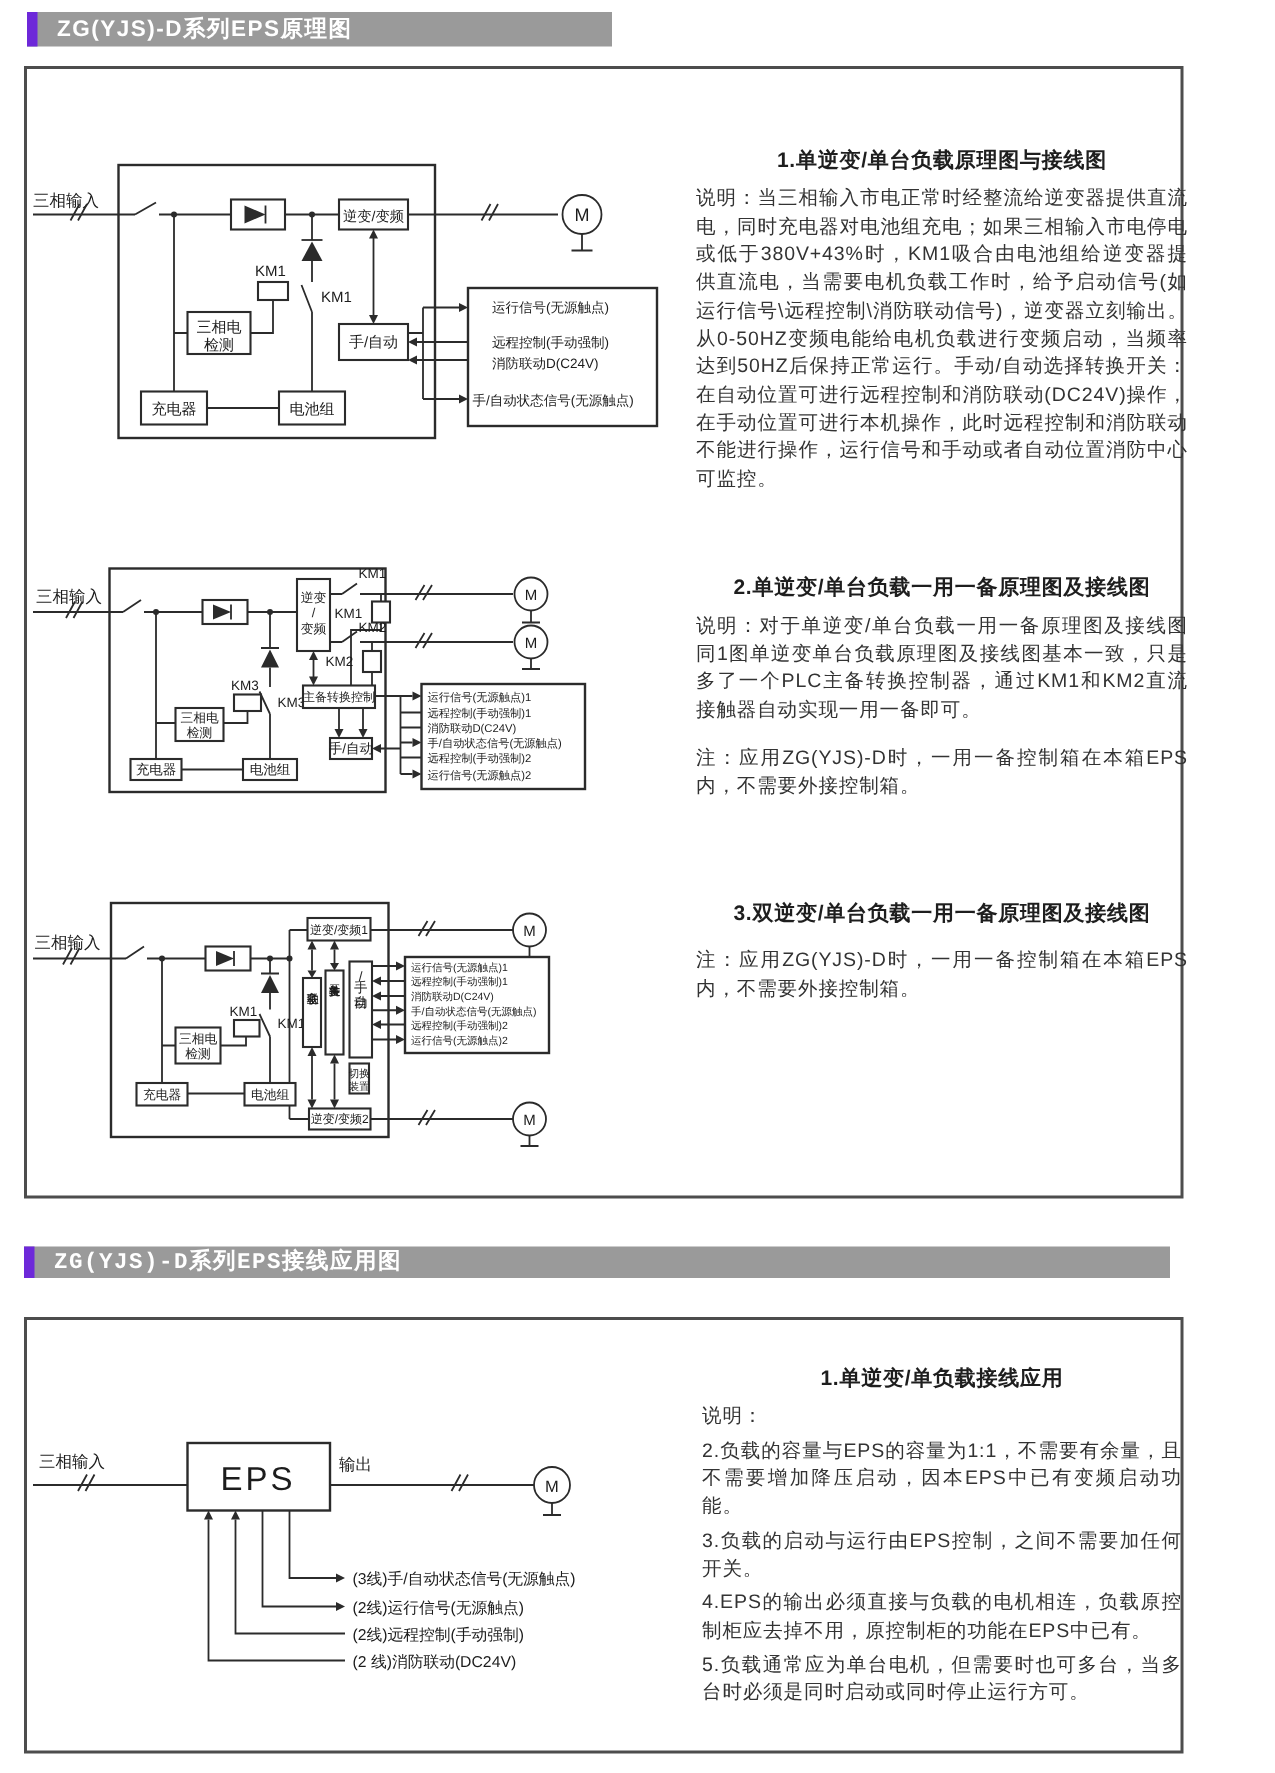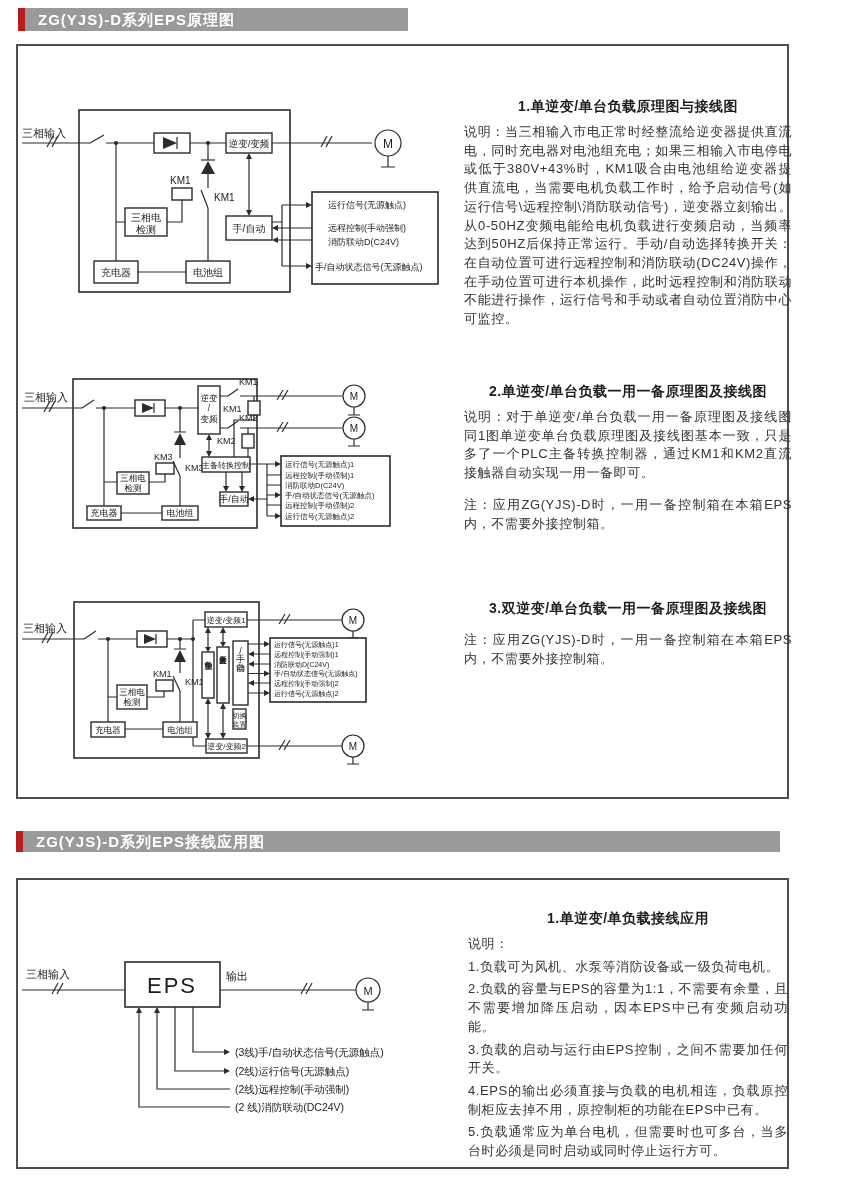--- a/index.html
+++ b/index.html
@@ -1,21 +1,21 @@
 <!DOCTYPE html>
 <html><head>
 <meta charset="utf-8">
 <style>
   * { margin:0; padding:0; box-sizing:border-box; }
   html,body { width:850px; height:1182px; background:#ffffff;
     font-family:"Liberation Sans", sans-serif; color:#2b2b2b; position:relative; }
   .header-bar { position:absolute; background:#9a9a9a; color:#ffffff; font-weight:bold;
-    font-size:15px; letter-spacing:1px; padding-left:13px; border-left:7px solid #b91c1c; }
+    font-size:15px; letter-spacing:1px; padding-left:13px; border-left:7px solid #6d28d9; }
   #bar1 { left:18px; top:8px; width:390px; height:23px; line-height:23px; }
-  #bar2 { left:16px; top:831px; width:764px; height:21px; line-height:21px; }
+  #bar2 { left:16px; top:831px; width:764px; height:21px; line-height:21px;font-family:Liberation Mono, monospace; }
   .section-box { position:absolute; border:2px solid #4d4d4d; background:#fff; }
   #box1 { left:16px; top:44px; width:773px; height:755px; }
   #box2 { left:16px; top:878px; width:773px; height:291px; }
   svg { position:absolute; overflow:visible; }
   svg text { fill:#1c1c1c; }
   .ln { stroke:#2b2b2b; stroke-width:1.2; fill:none; }
   .bx { stroke:#2b2b2b; stroke-width:1.4; fill:#ffffff; }
   .bx2 { stroke:#2b2b2b; stroke-width:1.6; fill:#ffffff; }
   .ah { fill:#2b2b2b; stroke:none; }
   .dot { fill:#2b2b2b; stroke:none; }
@@ -273,18 +273,17 @@
   <polygon class="ah" points="116,83 122,83 119,77"></polygon>
   <text x="215" y="126" font-size="10.5">(3线)手/自动状态信号(无源触点)</text>
   <text x="215" y="145" font-size="10.5">(2线)运行信号(无源触点)</text>
   <text x="215" y="163" font-size="10.5">(2线)远程控制(手动强制)</text>
   <text x="215" y="181" font-size="10.5">(2 线)消防联动(DC24V)</text>
 </svg>
 
 <div class="tblock" style="top:910px">
   <h3>1.单逆变/单负载接线应用</h3>
   <p class="item">说明：</p>
-  <p class="item">1.负载可为风机、水泵等消防设备或一级负荷电机。</p>
   <p class="item">2.负载的容量与EPS的容量为1:1，不需要有余量，且不需要增加降压启动，因本EPS中已有变频启动功能。</p>
   <p class="item">3.负载的启动与运行由EPS控制，之间不需要加任何开关。</p>
   <p class="item">4.EPS的输出必须直接与负载的电机相连，负载原控制柜应去掉不用，原控制柜的功能在EPS中已有。</p>
   <p class="item">5.负载通常应为单台电机，但需要时也可多台，当多台时必须是同时启动或同时停止运行方可。</p>
 </div>
 
 </body></html>

